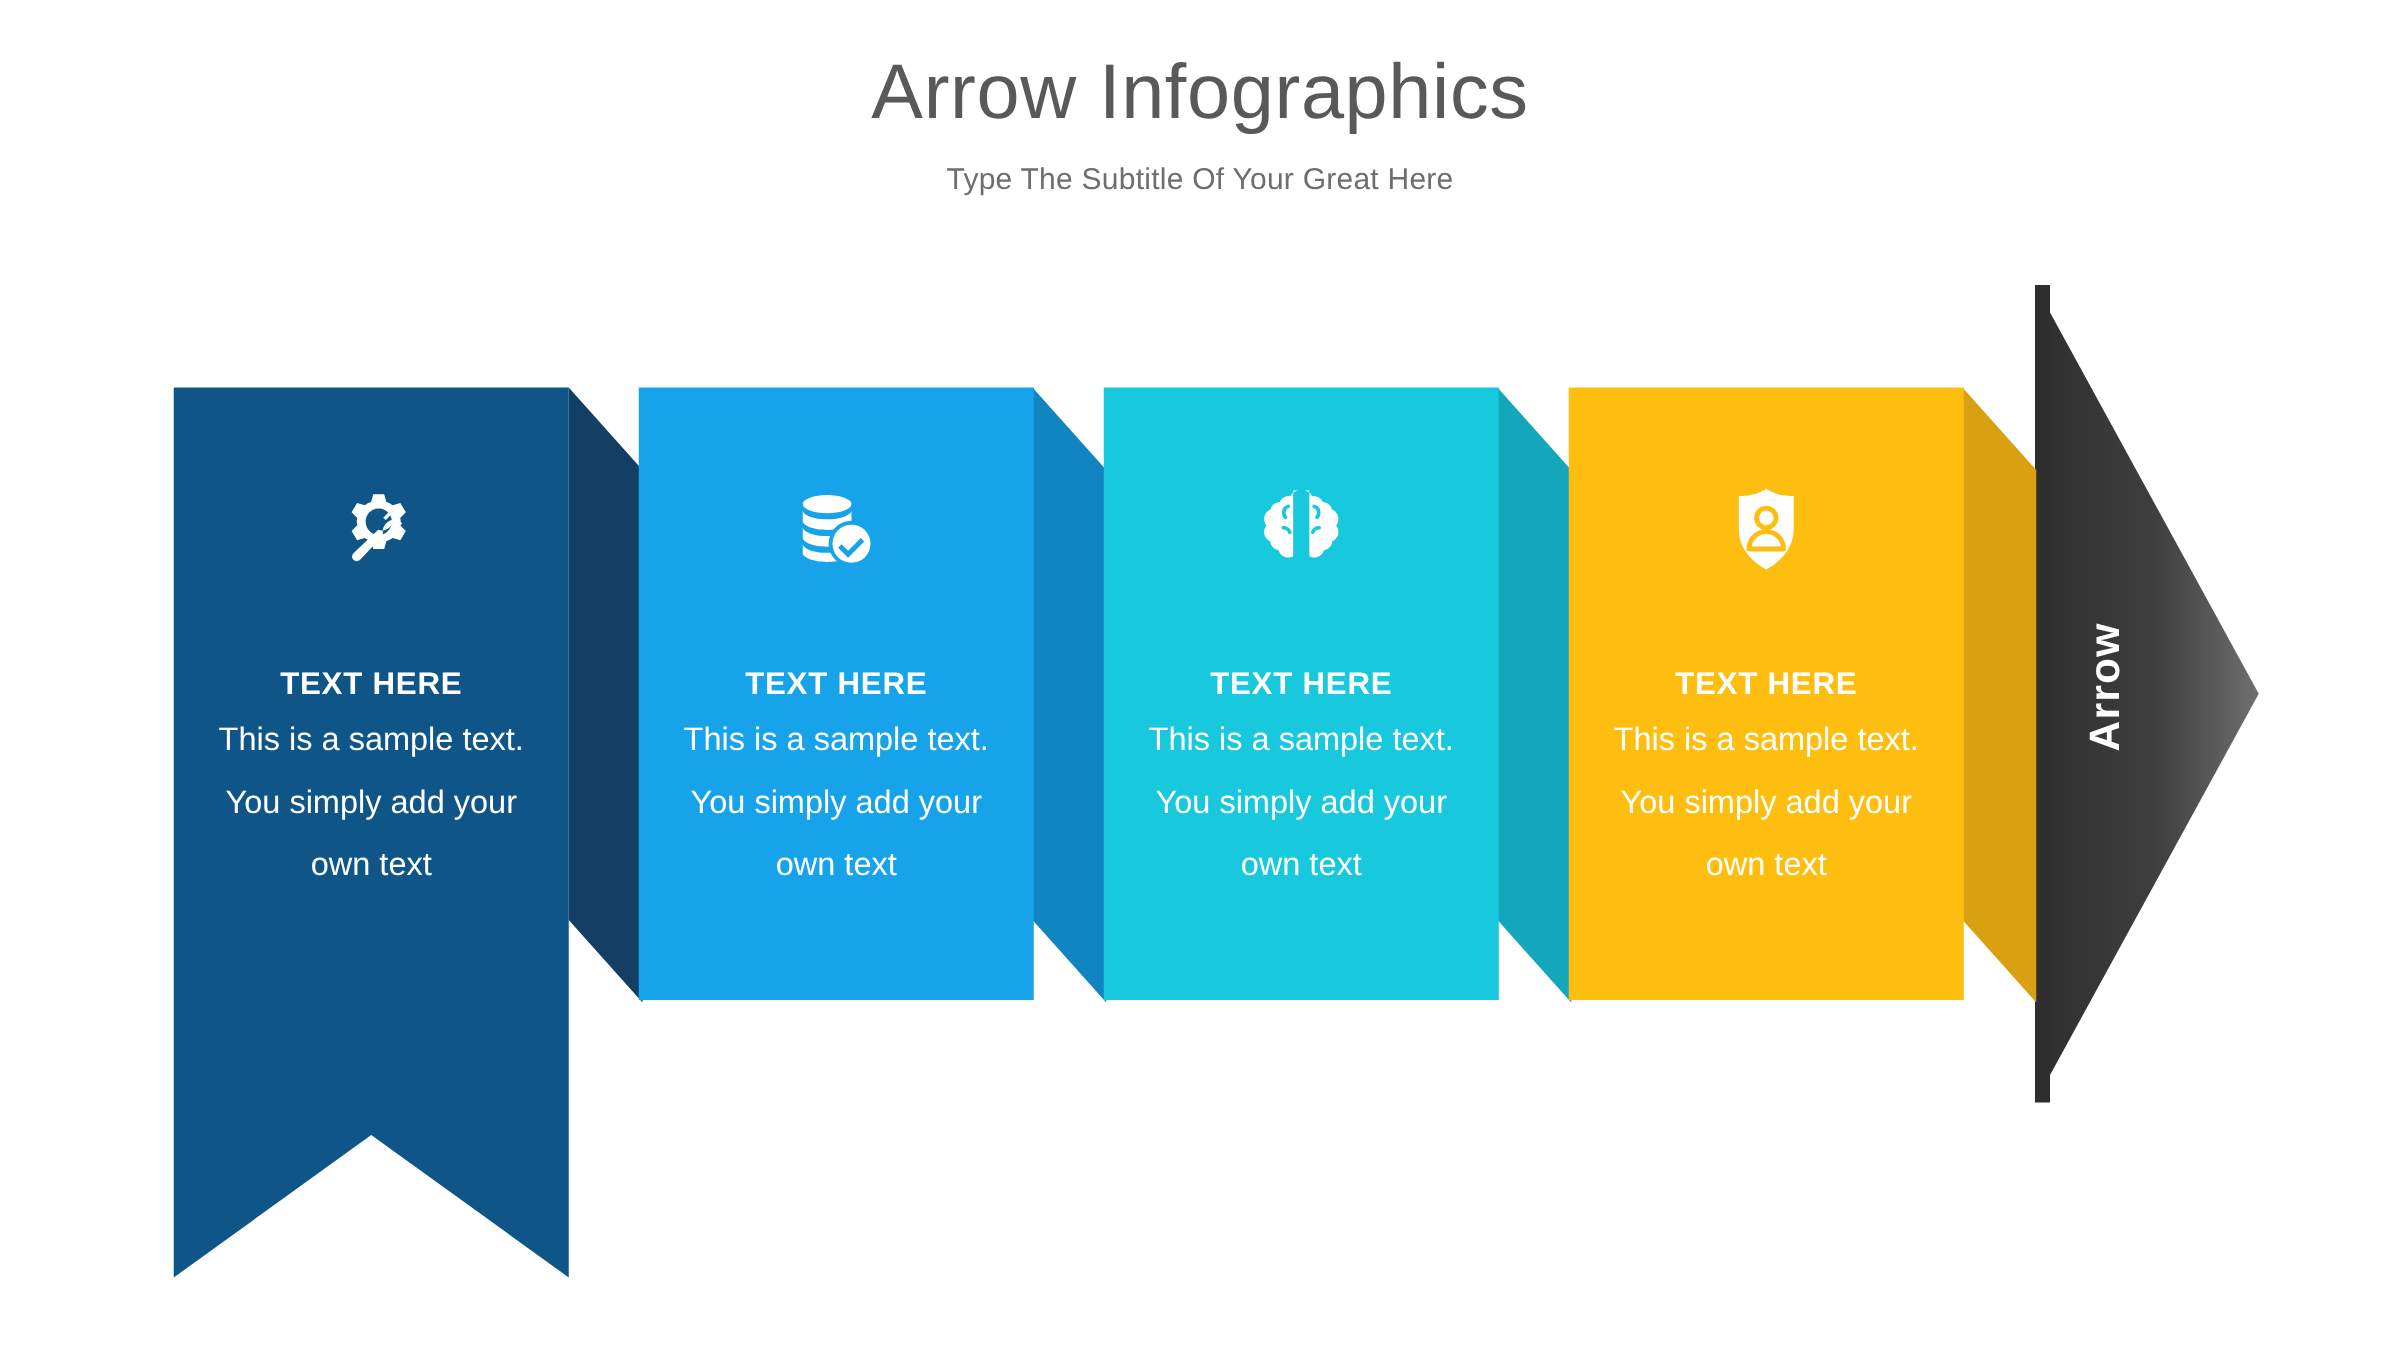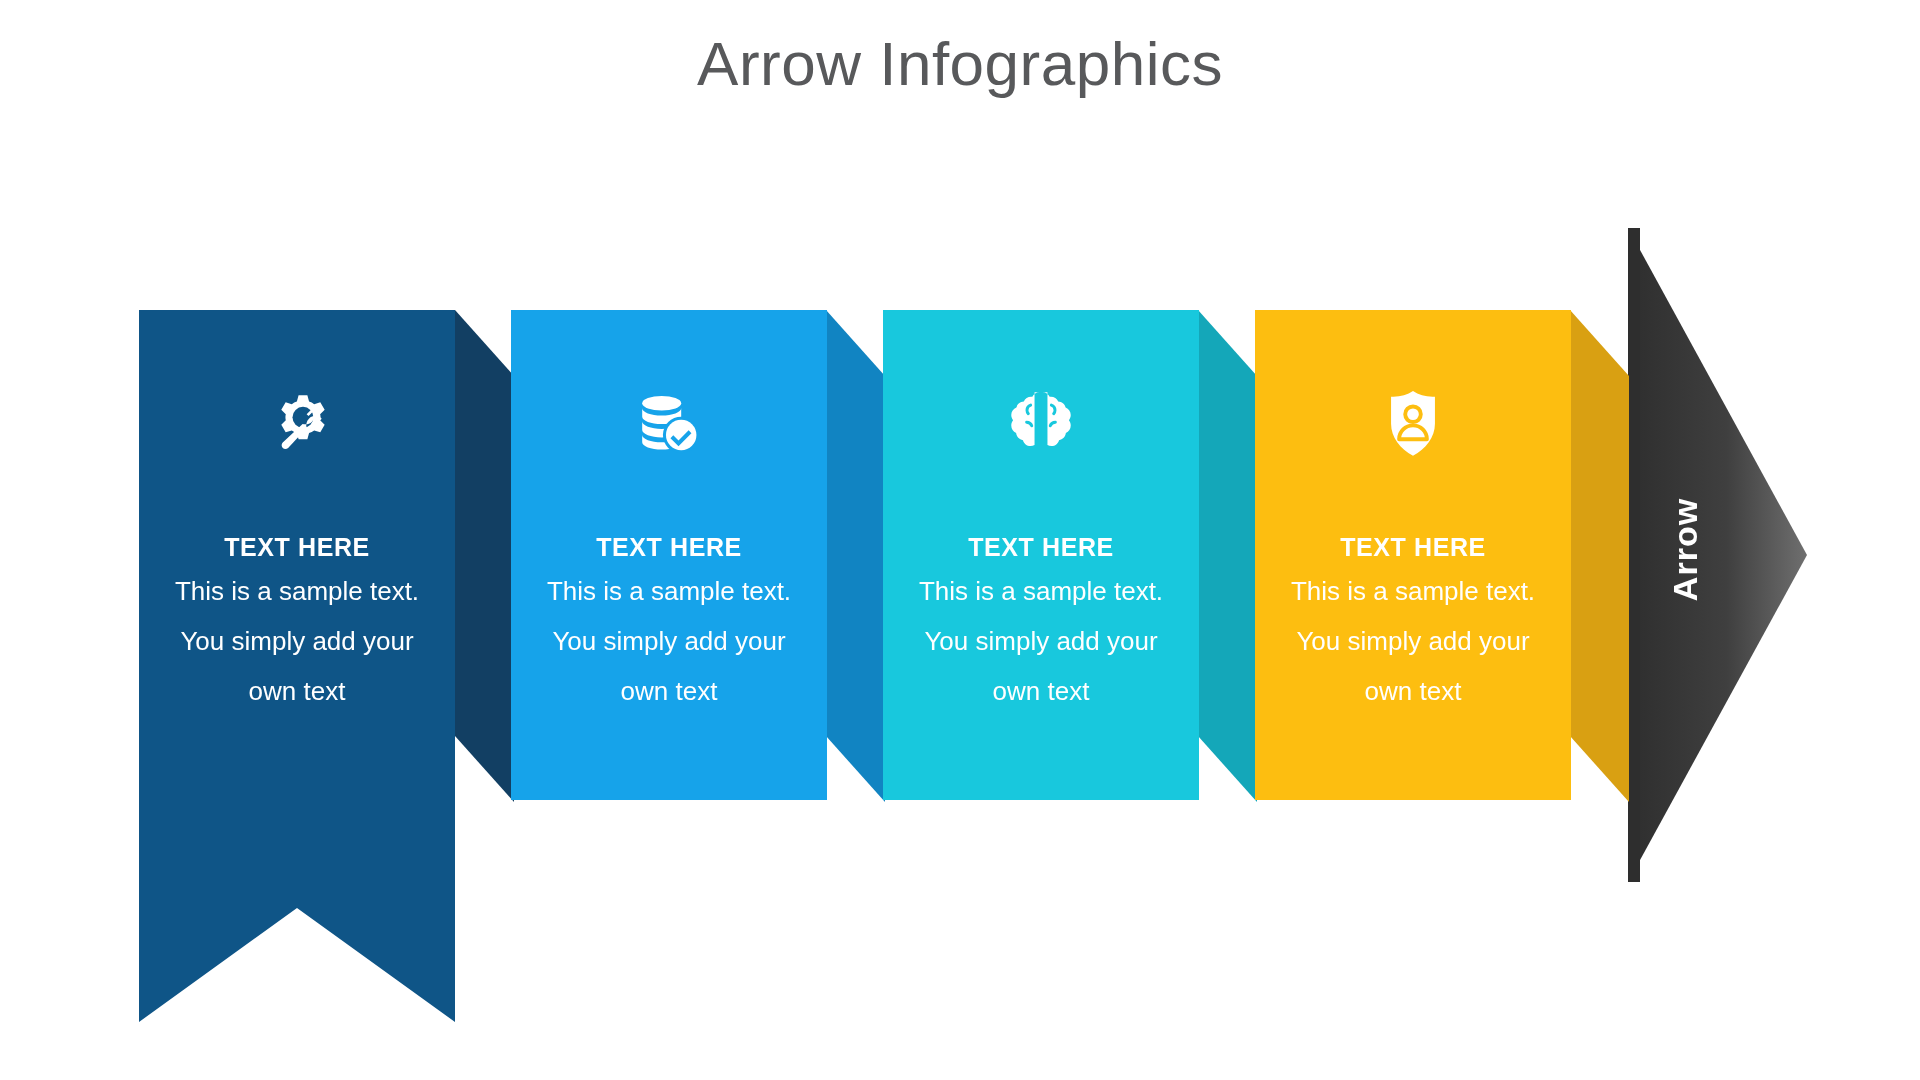--- a/index.html
+++ b/index.html
@@ -30,21 +30,21 @@
     top: 28px;
     width: 1920px;
     text-align: center;
   }
   .title {
     font-size: 62px;
     font-weight: 400;
     color: #58595b;
     letter-spacing: 0.5px;
     line-height: 1.1;
-    margin: 2px;
+    margin: 12px;
   }
   .subtitle {
     margin: 22px 0 0 0;
     font-size: 24px;
     font-weight: 400;
     color: #6d6e71;
     letter-spacing: 0.2px;
   }
 
   
@@ -103,20 +103,21 @@
     white-space: nowrap;
   }
 </style>
 </head>
 <body>
 
 <div id="slide">
 
   <div class="header">
     <div class="title">Arrow Infographics</div>
+    <div class="subtitle">Type The Subtitle Of Your Great Here</div>
   </div>
 
   <div class="diagram">
 
     <svg class="svg-layer" viewBox="0 0 1920 1080" xmlns="http://www.w3.org/2000/svg">
       <defs>
         <linearGradient id="arrowGrad" x1="0" y1="0" x2="1" y2="0">
           <stop offset="0%" stop-color="#2e2e2e"></stop>
           <stop offset="55%" stop-color="#3f3f3f"></stop>
           <stop offset="100%" stop-color="#6f6f6f"></stop>

